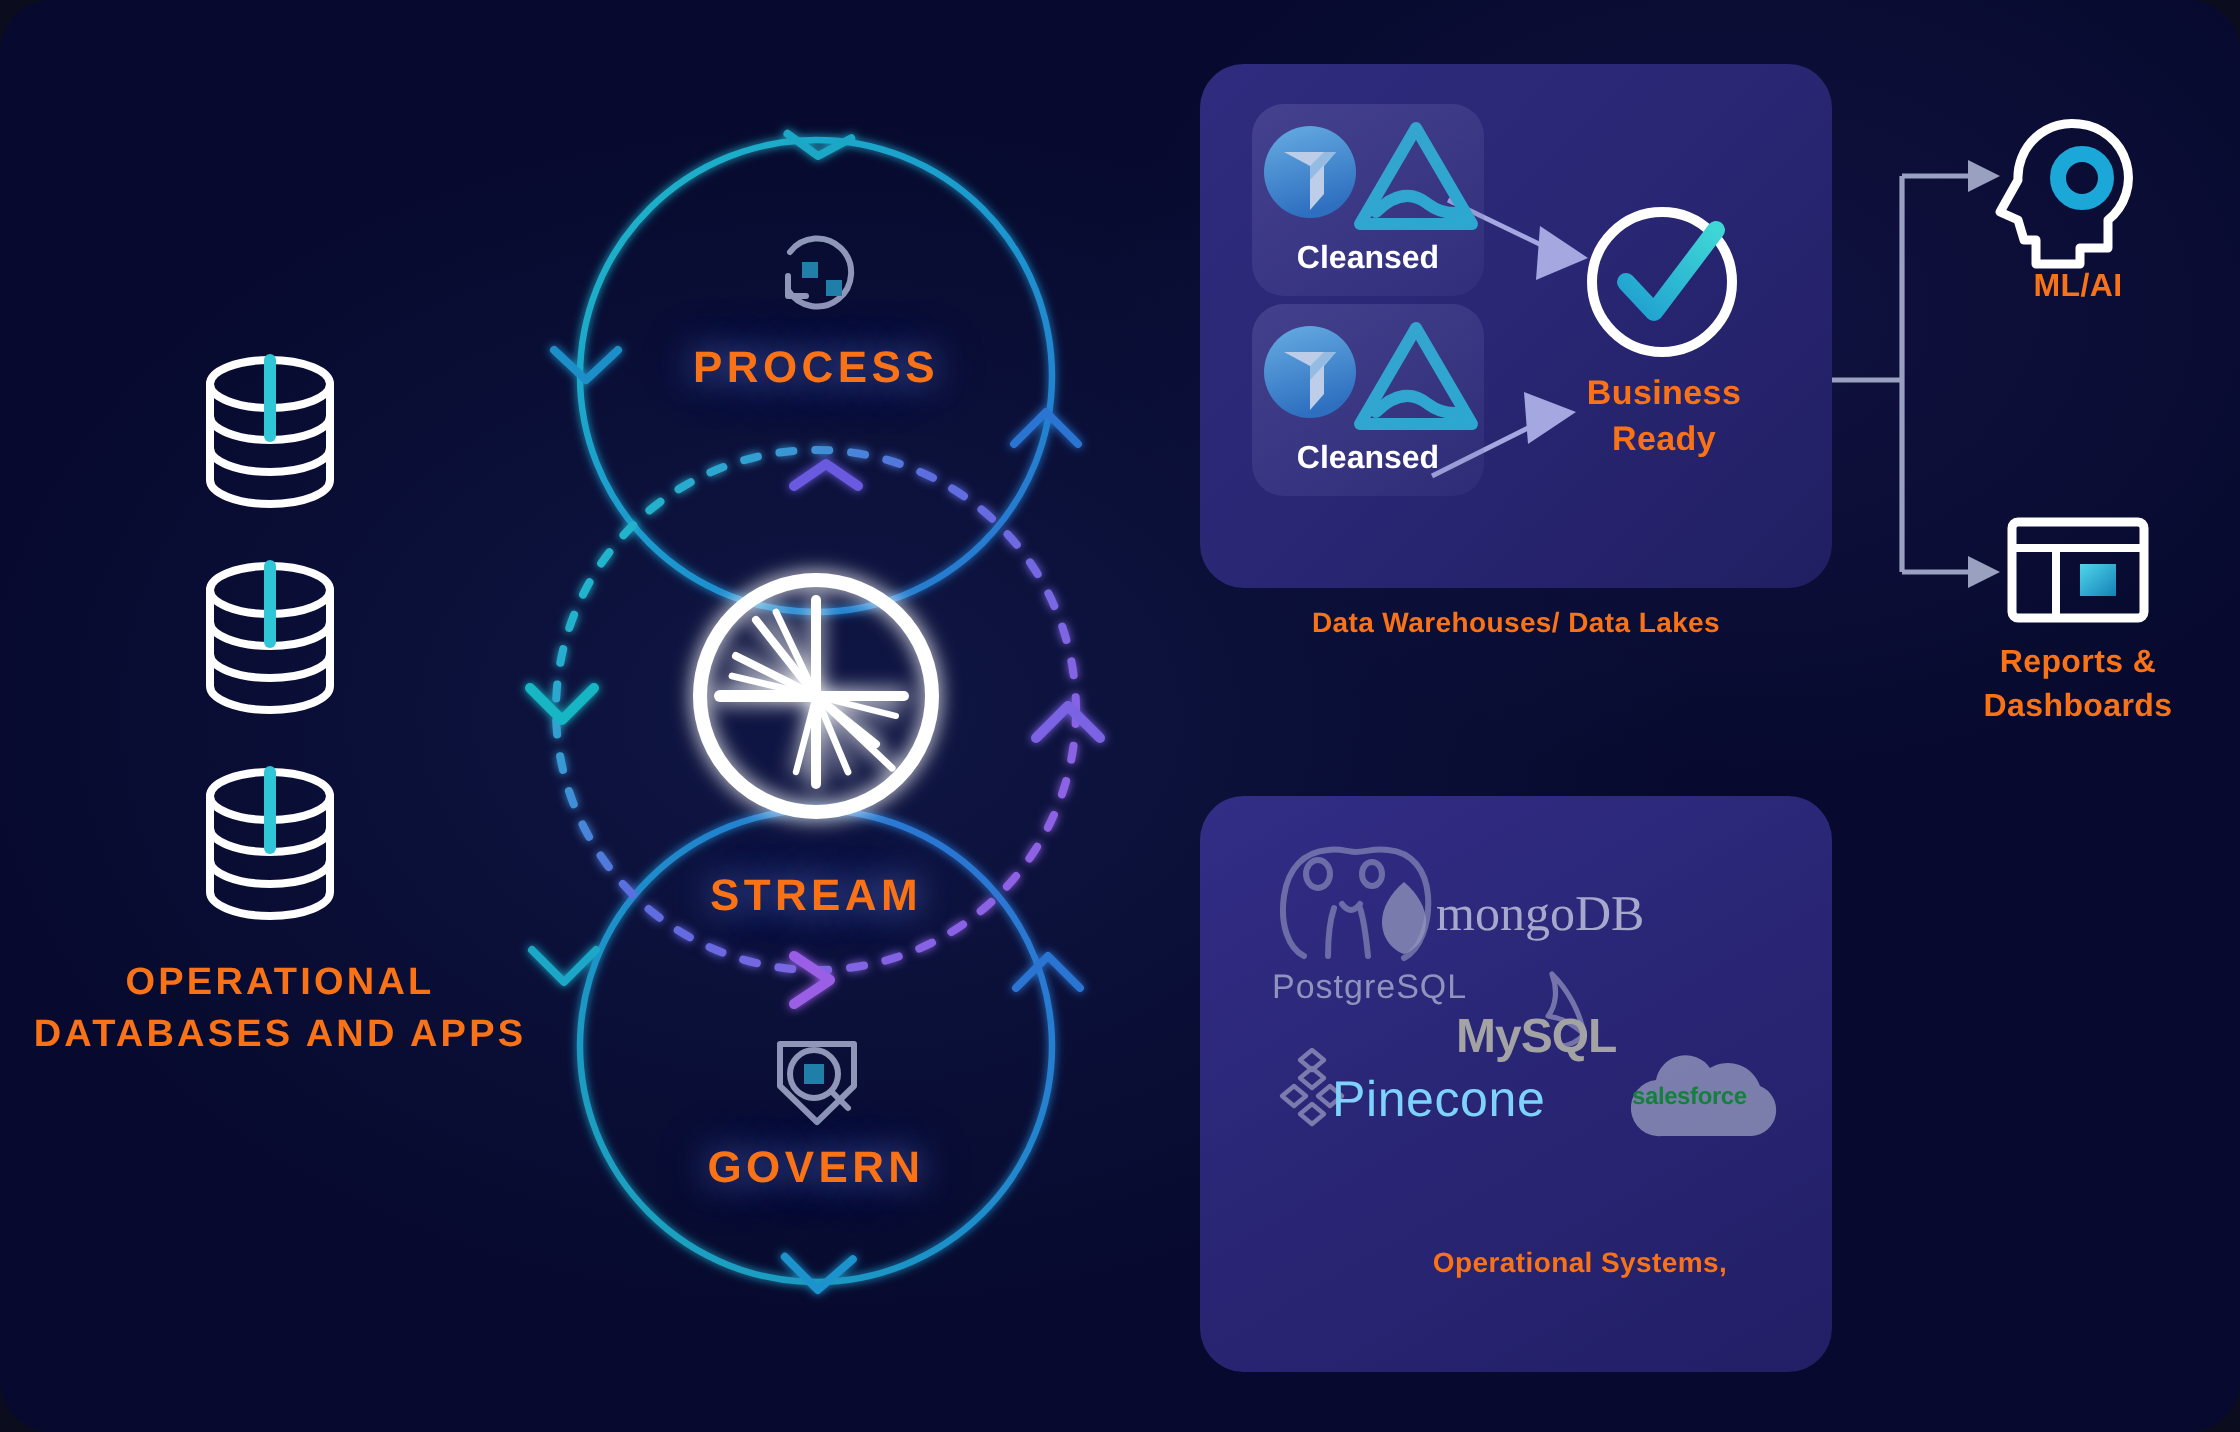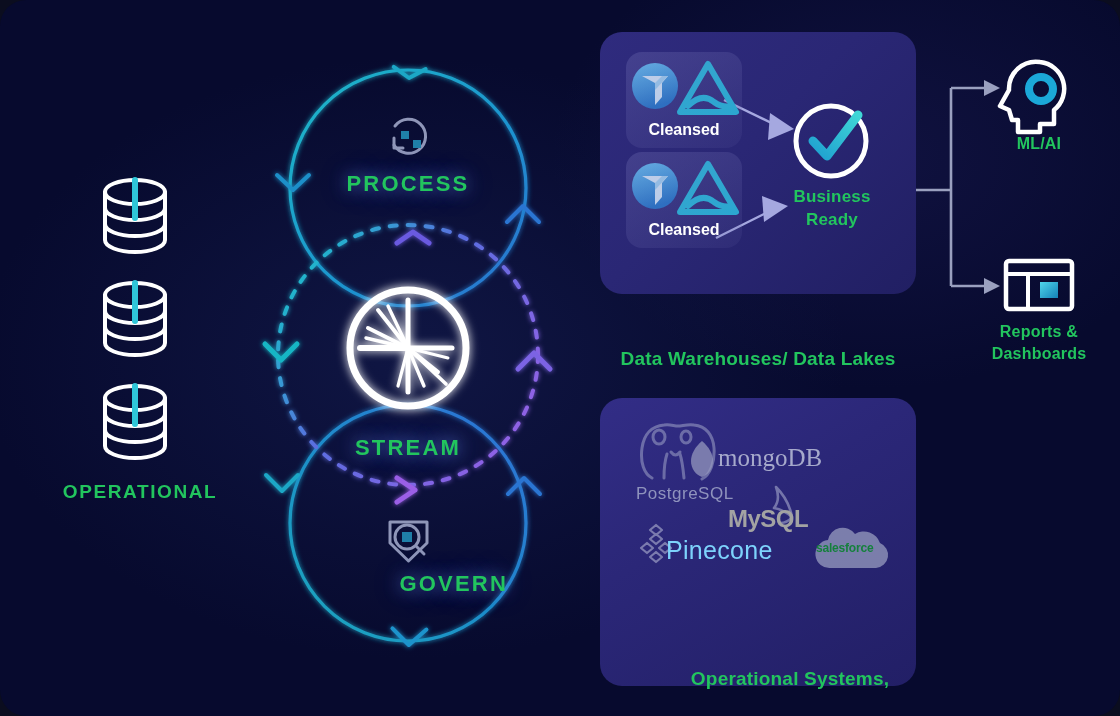--- a/index.html
+++ b/index.html
@@ -14,26 +14,26 @@
     content:"";position:absolute;inset:0;
     background:
       radial-gradient(ellipse 55% 60% at 37% 50%, rgba(23,32,86,.55), rgba(7,10,46,0) 70%),
       radial-gradient(ellipse 40% 45% at 78% 22%, rgba(40,38,110,.28), rgba(7,10,46,0) 72%);
     pointer-events:none;
   }
   .layer{position:absolute;inset:0;}
   svg.layer{overflow:visible;}
 
   
-  .lbl{position:absolute;color:#22c55e;text-align:center;line-height:1.25;
+  .lbl{position:absolute;color:#f97316;text-align:center;line-height:1.25;
        letter-spacing:.2px;white-space:pre-line;}
   .lbl-caps{font-weight:700;font-size:19px;letter-spacing:1.6px;}
   .lbl-ring{font-weight:700;font-size:22px;letter-spacing:2.2px;
             text-shadow:0 0 16px rgba(120,150,255,.65),0 0 30px rgba(60,90,220,.45);}
-  .lbl-panel{font-weight:700;font-size:19px;margin-top:44px;}
+  .lbl-panel{font-weight:700;font-size:14px;}
   .lbl-small{font-weight:700;font-size:16px;}
   .lbl-node{font-weight:700;font-size:17px;}
 
   
   .panel{position:absolute;border-radius:22px;}
   #panel-warehouse{
     left:600px;top:32px;width:316px;height:262px;
     background:linear-gradient(135deg,#2f2b7e 0%,#2a2775 45%,#211f63 100%);
   }
   #panel-ops{
@@ -323,24 +323,25 @@
   </svg>
 
   <div class="card" style="left:626px;top:52px;width:116px;height:96px;">
     <div class="card-label">Cleansed</div>
   </div>
   <div class="card" style="left:626px;top:152px;width:116px;height:96px;">
     <div class="card-label">Cleansed</div>
   </div>
 
   <div class="lbl lbl-caps" style="left:20px;top:480px;width:240px;">OPERATIONAL</div>
+  <div class="lbl lbl-caps" style="left:8px;top:506px;width:264px;">DATABASES AND APPS</div>
 
   <div class="lbl lbl-ring" style="left:308px;top:170px;width:200px;">PROCESS</div>
   <div class="lbl lbl-ring" style="left:308px;top:434px;width:200px;">STREAM</div>
-  <div class="lbl lbl-ring" style="left:308px;top:570px;width:200px;text-align:right;">GOVERN</div>
+  <div class="lbl lbl-ring" style="left:308px;top:570px;width:200px;">GOVERN</div>
 
   <div class="lbl lbl-node" style="left:772px;top:186px;width:120px;">Business</div>
   <div class="lbl lbl-node" style="left:772px;top:209px;width:120px;">Ready</div>
 
   <div class="lbl lbl-panel" style="left:600px;top:303px;width:316px;">Data Warehouses/ Data Lakes</div>
 
   <div class="lbl lbl-panel" style="left:600px;top:623px;width:316px;padding-left:32px;">Operational Systems,</div>
 
   <div class="lbl lbl-small" style="left:968px;top:134px;width:142px;">ML/AI</div>
   <div class="lbl lbl-small" style="left:968px;top:322px;width:142px;">Reports &amp;</div>

